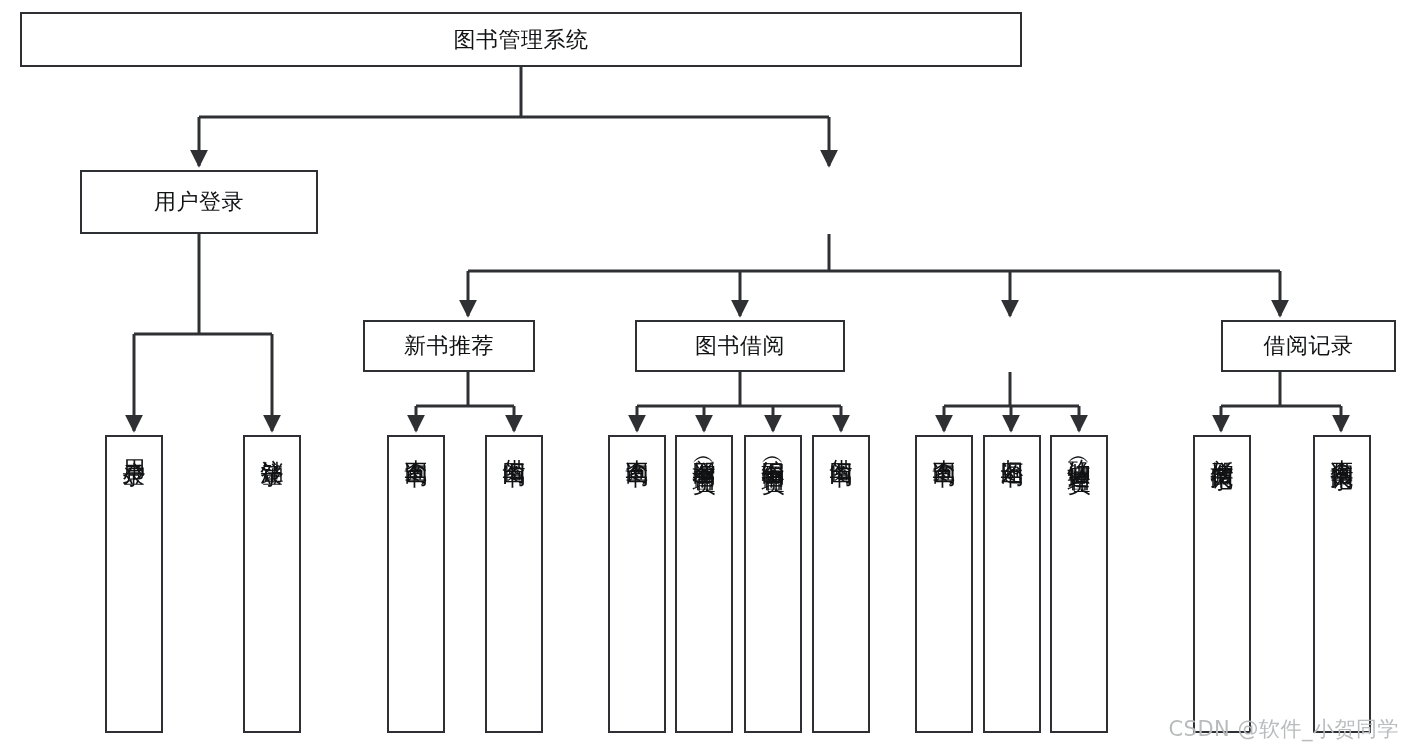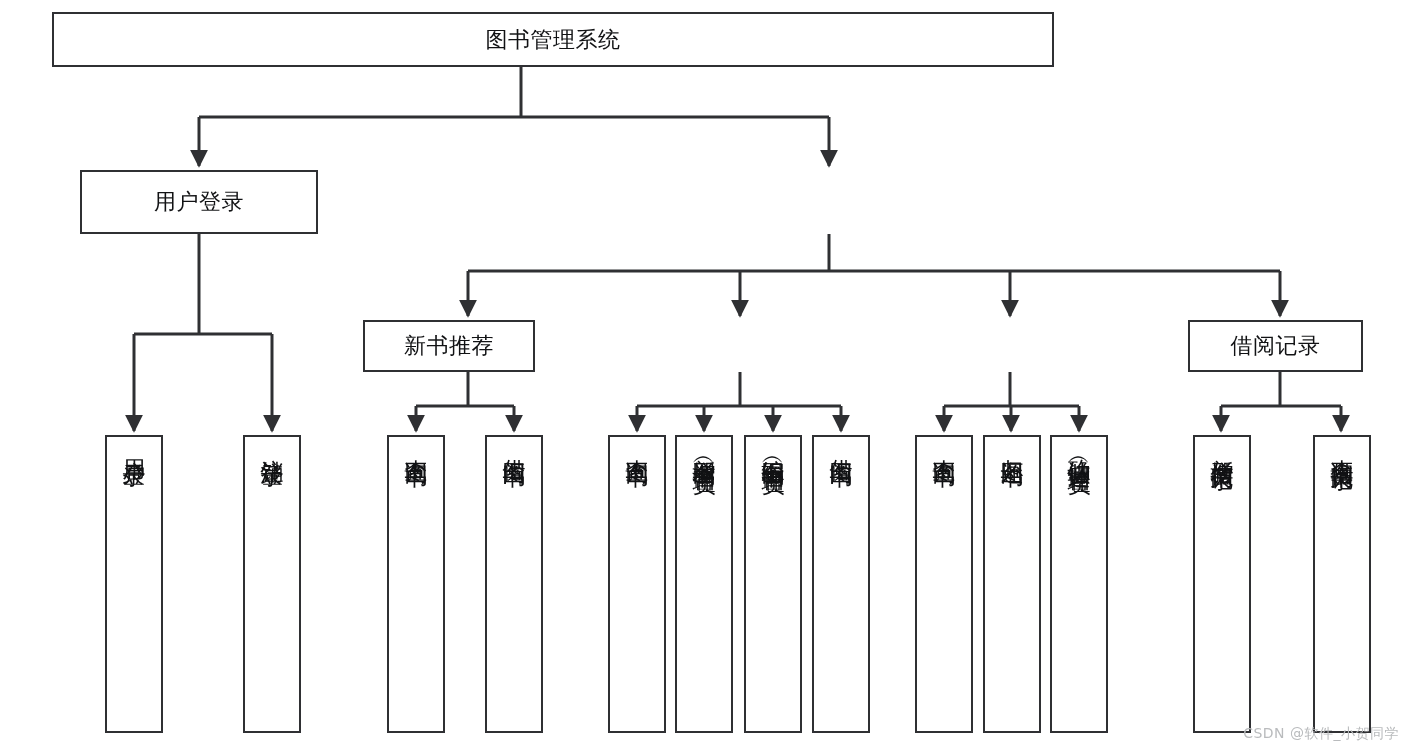--- a/index.html
+++ b/index.html
@@ -55,21 +55,21 @@
     text-orientation: upright;
     font-size: 23px;
     letter-spacing: 2px;
     line-height: 1;
     white-space: nowrap;
   }
   #watermark {
     position: absolute;
     right: 6px;
     bottom: 4px;
-    font-size: 14px;
+    font-size: 21px;
     color: #b9bbbd;
     letter-spacing: 0.5px;
     user-select: none;
     white-space: nowrap;
   }
 </style>
 </head>
 <body>
 
 <div id="canvas">
@@ -117,32 +117,35 @@
       <path d="M 1011 406 L 1011 431" marker-end="url(#arrow)"></path>
       <path d="M 1079 406 L 1079 431" marker-end="url(#arrow)"></path>
 
       <path d="M 1280 372 L 1280 406"></path>
       <path d="M 1221 406 L 1341 406"></path>
       <path d="M 1221 406 L 1221 431" marker-end="url(#arrow)"></path>
       <path d="M 1341 406 L 1341 431" marker-end="url(#arrow)"></path>
     </g>
   </svg>
 
-  <div class="node horiz" style="left:20px; top:12px; width:1002px; height:55px;margin-left:32px;">
+  <div class="node horiz" style="left:20px; top:12px; width:1002px; height:55px;">
     <span class="node-label">图书管理系统</span>
   </div>
 
   <div class="node horiz" style="left:80px; top:170px; width:238px; height:64px;">
     <span class="node-label">用户登录</span>
   </div>
 
   <div class="node horiz" style="left:363px; top:320px; width:172px; height:52px;">
     <span class="node-label">新书推荐</span>
   </div>
-  <div class="node horiz" style="left:1188px; top:320px; width:175px; height:52px;">
+  <div class="node horiz" style="left:635px; top:320px; width:210px; height:52px;">
+    <span class="node-label">图书借阅</span>
+  </div>
+  <div class="node horiz" style="left:1221px; top:320px; width:175px; height:52px;">
     <span class="node-label">借阅记录</span>
   </div>
 
   <div class="node vert" style="left:105px; top:435px; width:58px; height:298px;">
     <span class="node-label">用户登录</span>
   </div>
   <div class="node vert" style="left:243px; top:435px; width:58px; height:298px;">
     <span class="node-label">注销登录</span>
   </div>
 

